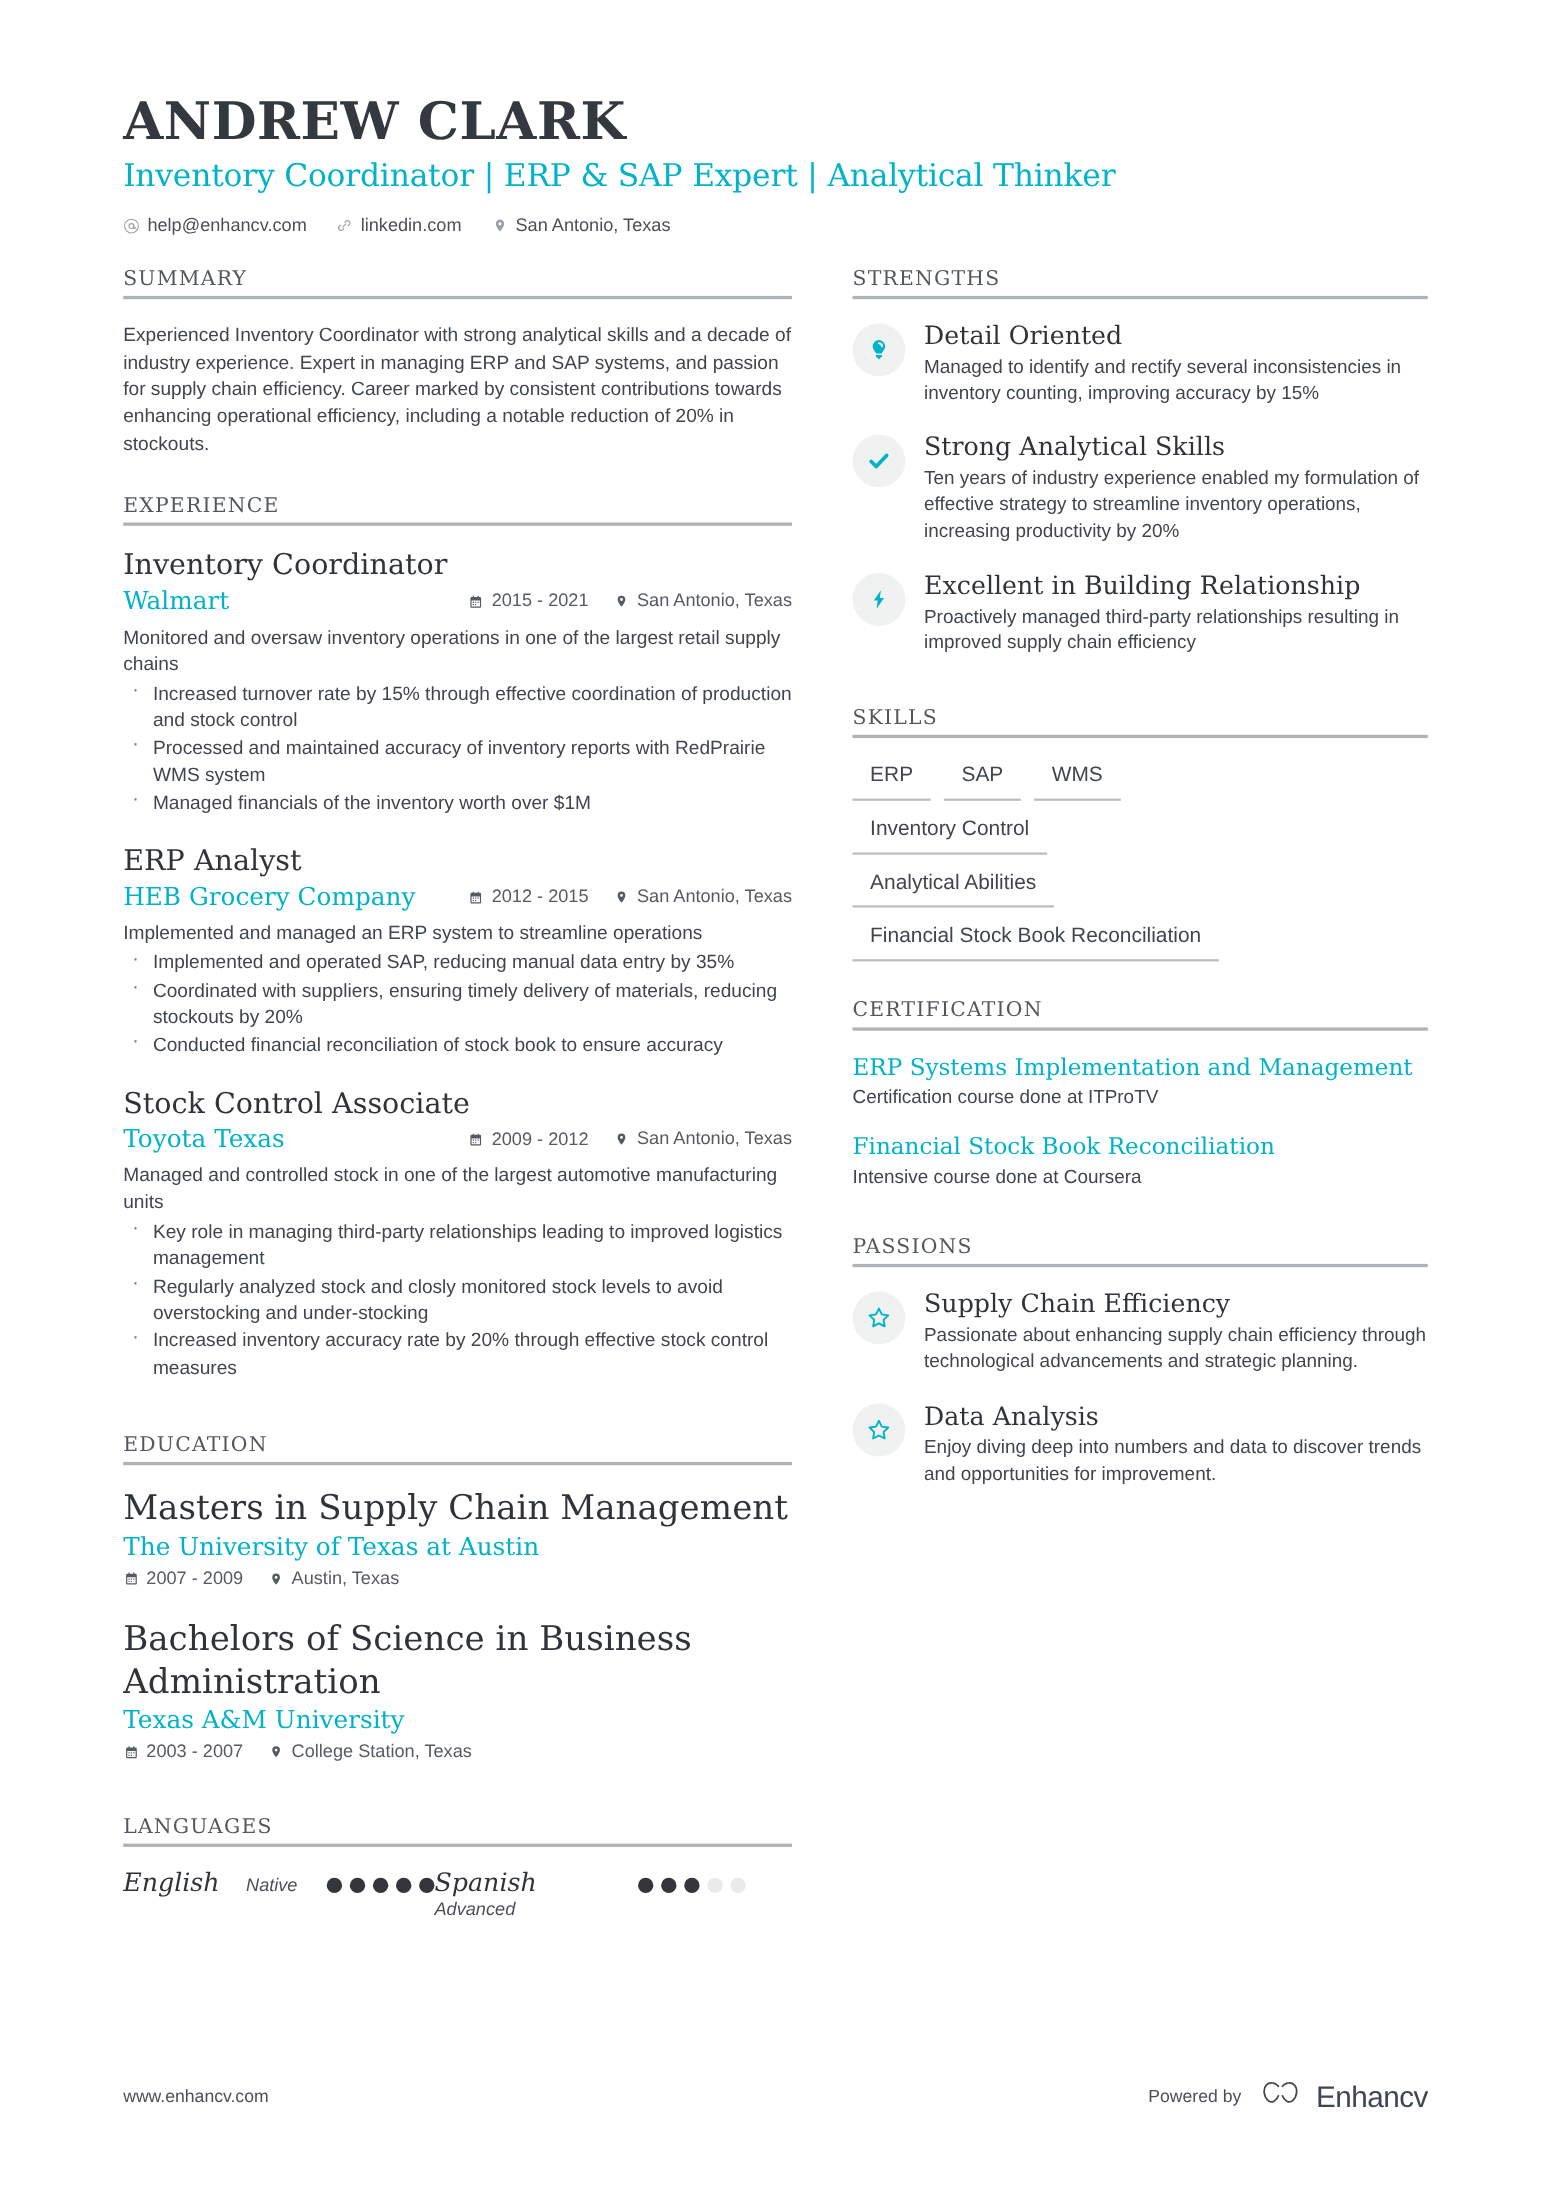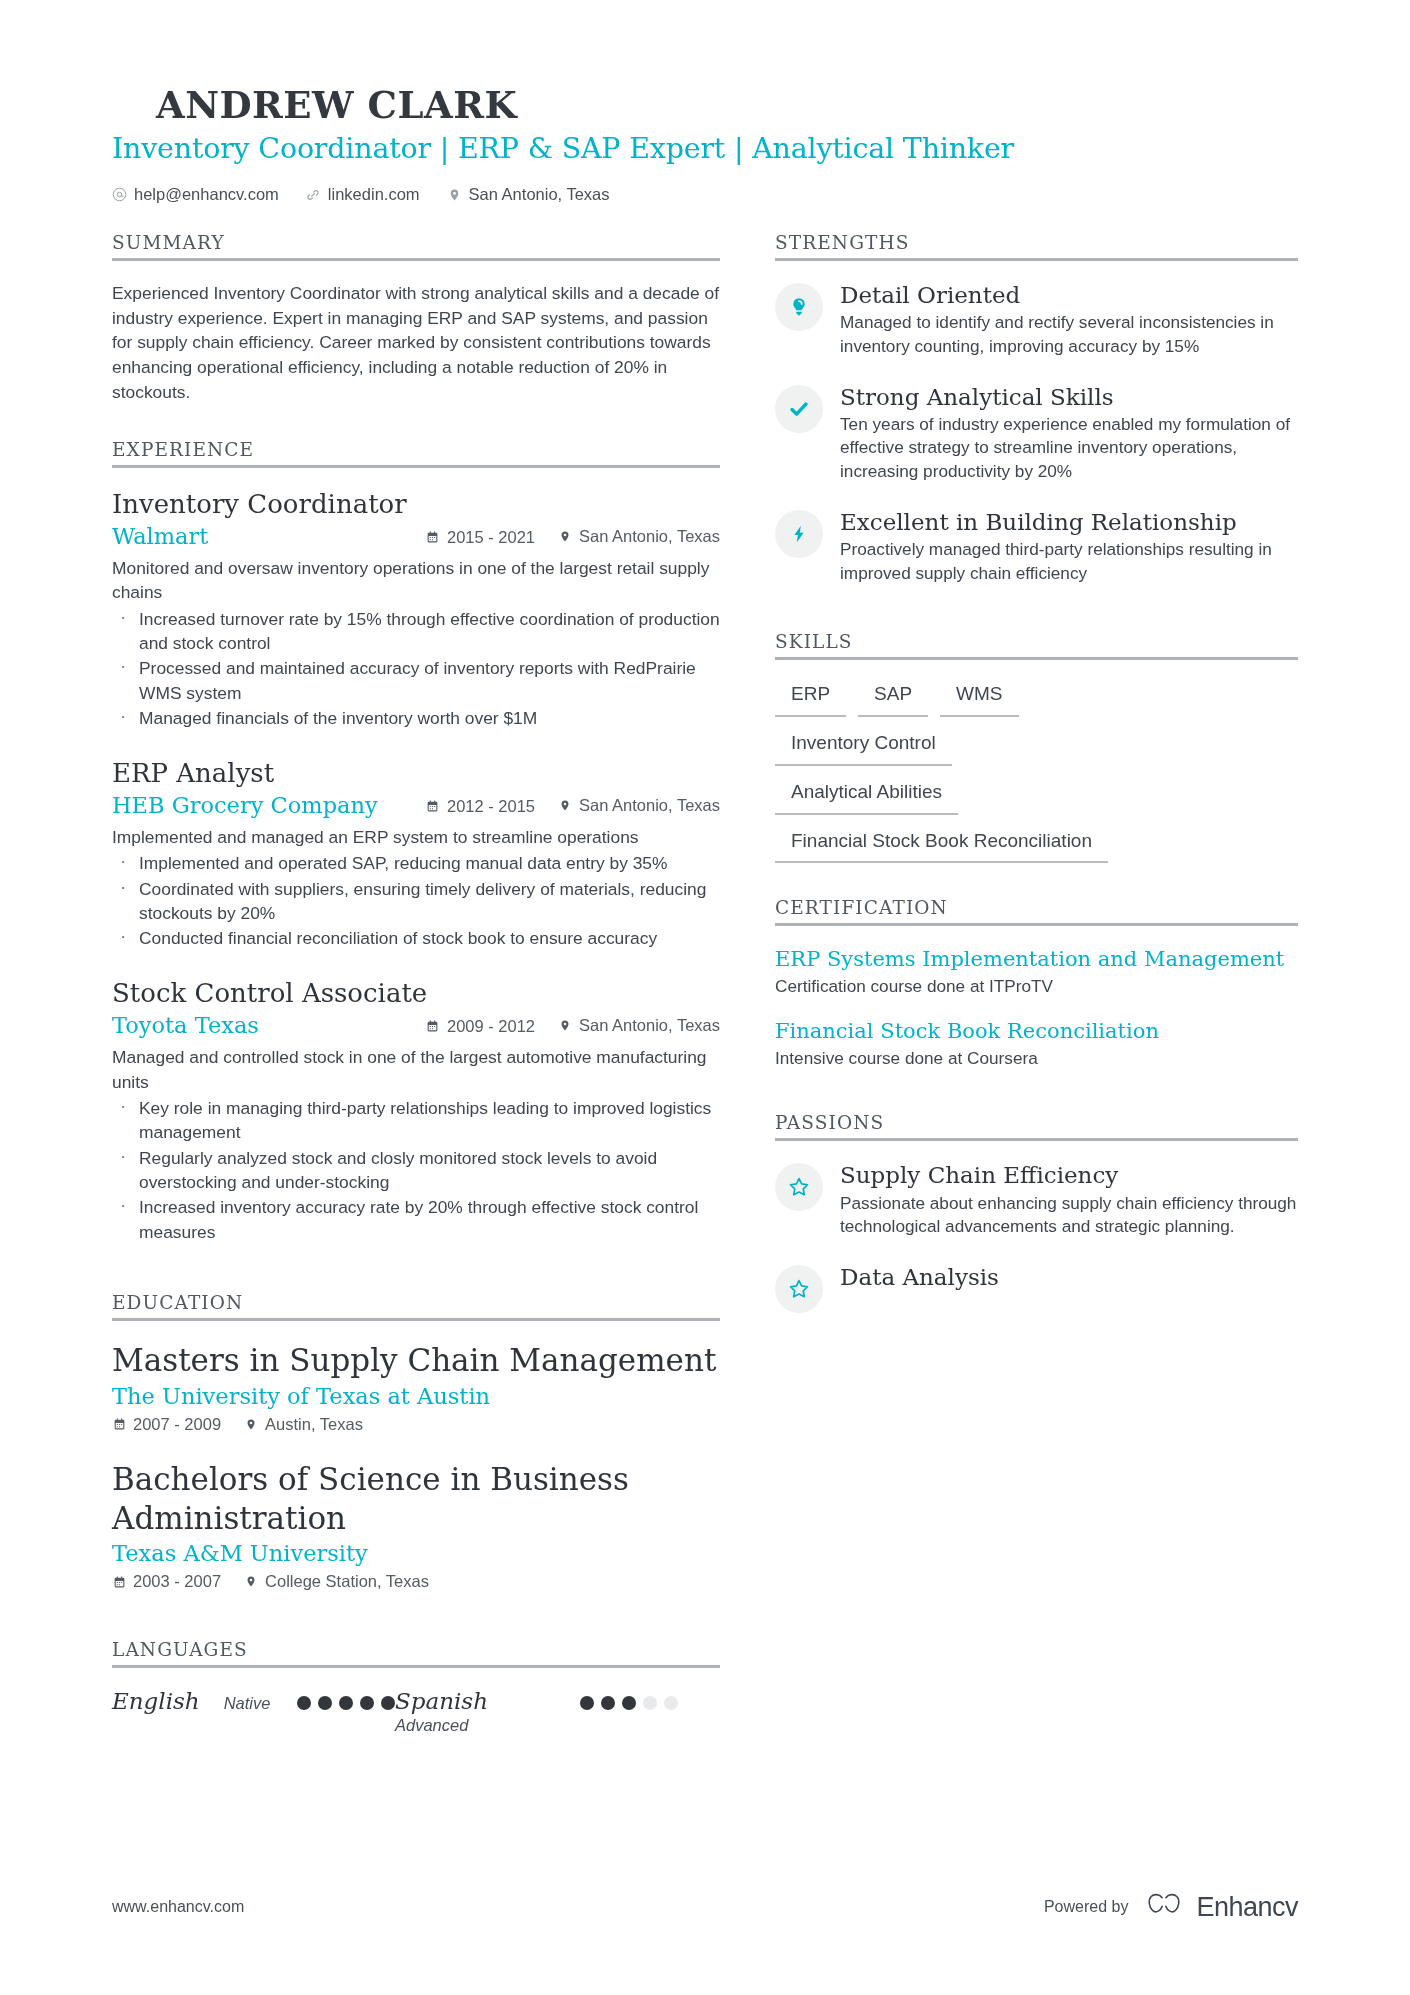--- a/index.html
+++ b/index.html
@@ -24,26 +24,25 @@
     padding: 0;
     background: #fff;
   }
 
   
   .header {
     padding: 86px 0 0 112px;
   }
   .name {
     font-family: "DejaVu Serif", serif;
-    font-size: 37px;
+    font-size: 47px;
     font-weight: 700;
     letter-spacing: 0.5px;
     color: #34383f;
     line-height: 1.08;
-    margin-left: 44px;
   }
   .headline {
     font-family: "DejaVu Serif", serif;
     font-size: 28.5px;
     color: #00b3c8;
     line-height: 1.3;
     margin-top: 4px;
     font-weight: 400;
     letter-spacing: -0.2px;
   }
@@ -626,20 +625,21 @@
         </div>
 
         <div class="icon-item">
           <span class="icon-circle">
             <svg width="24" height="24" viewBox="0 0 24 24" fill="none" stroke="currentColor" stroke-width="1.7" stroke-linejoin="round">
               <path d="M12 3.6l2.6 5.3 5.9.85-4.25 4.15 1 5.85L12 17l-5.25 2.75 1-5.85L3.5 9.75l5.9-.85z"></path>
             </svg>
           </span>
           <span class="icon-body">
             <span class="icon-title" style="display:block">Data Analysis</span>
+            <span class="icon-desc" style="display:block">Enjoy diving deep into numbers and data to discover trends and opportunities for improvement.</span>
           </span>
         </div>
       </div>
 
     </div>
   </div>
 
   <div class="footer">
     <span>www.enhancv.com</span>
     <span class="powered">

